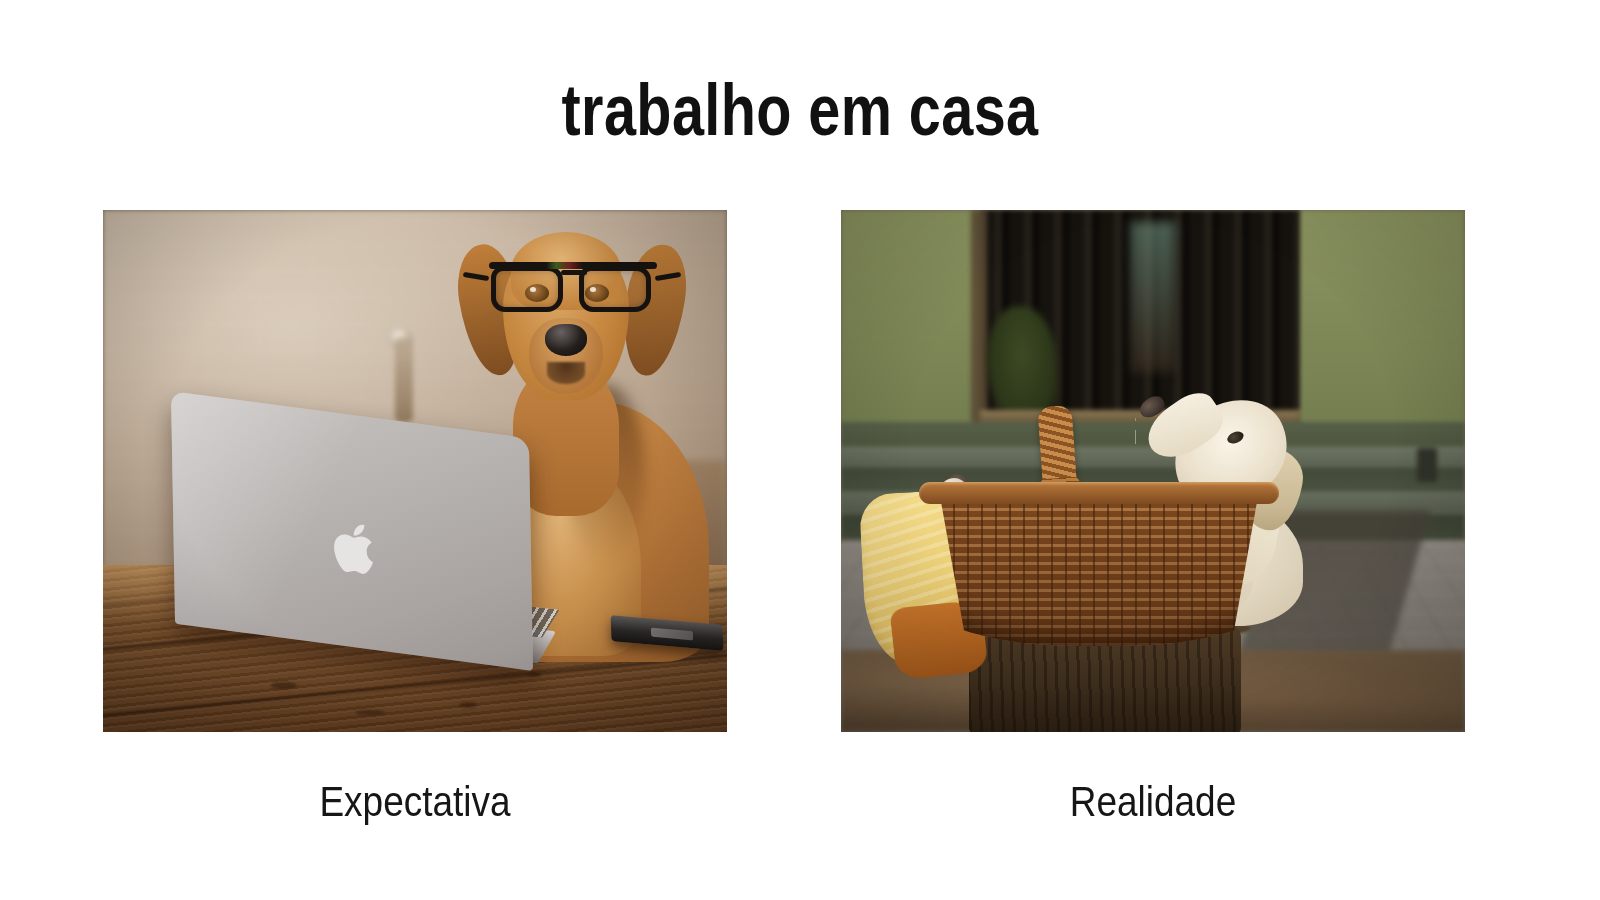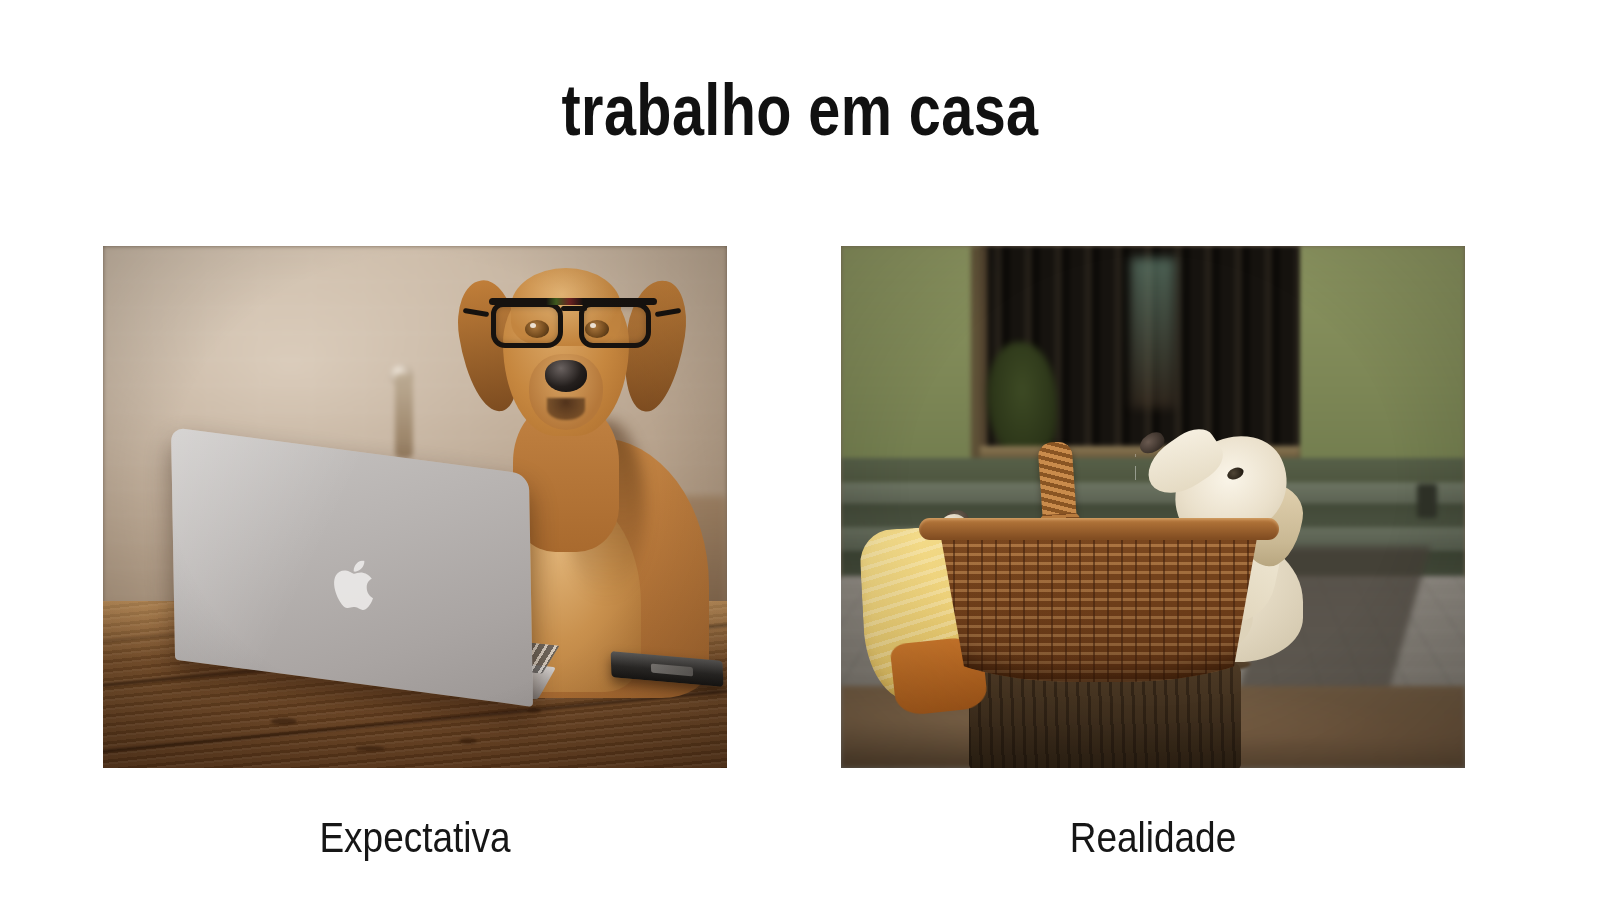--- a/index.html
+++ b/index.html
@@ -38,21 +38,20 @@
     white-space: nowrap;
   }
 
   
   .panels {
     position: absolute;
     top: 210px;
     left: 0;
     width: 1548px;
     height: 640px;
-    margin-top: 36px;
   }
 
   .panel {
     position: absolute;
     top: 0;
     width: 624px;
   }
   .panel.left  { left: 103px; }
   .panel.right { left: 841px; }
 

